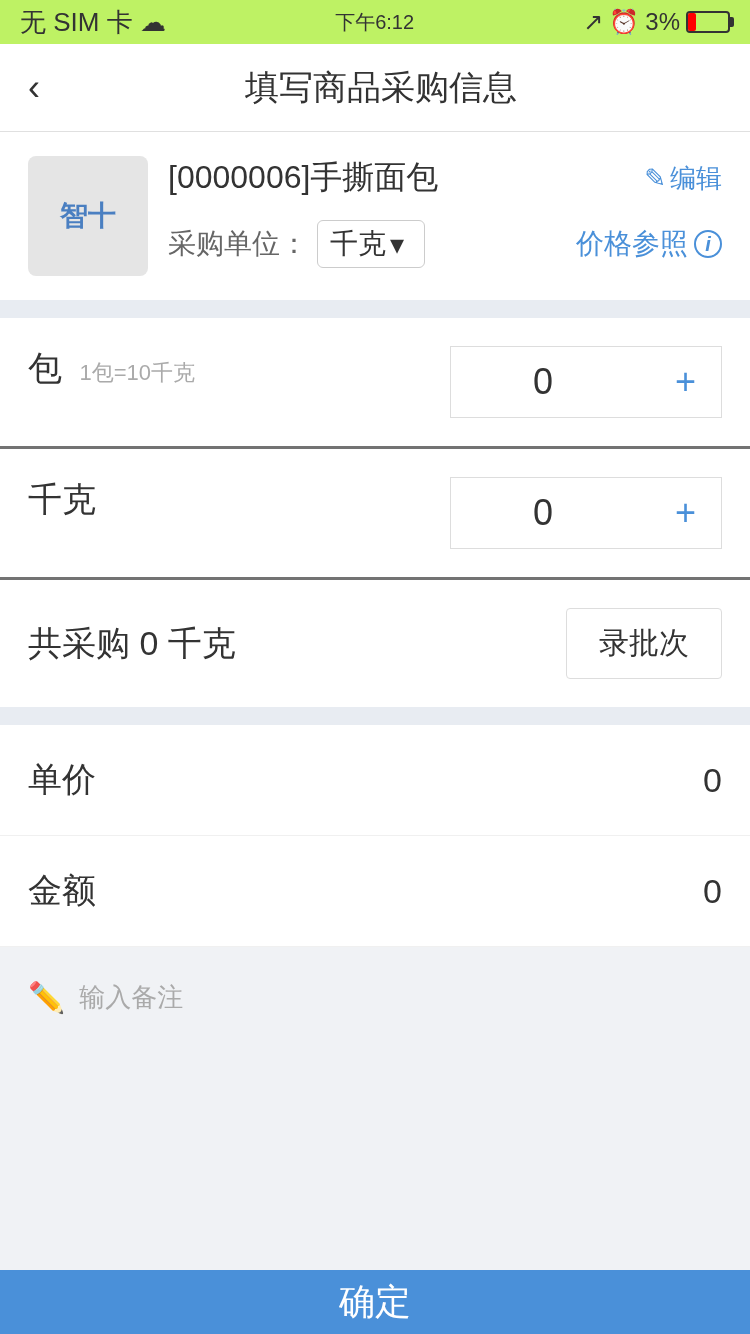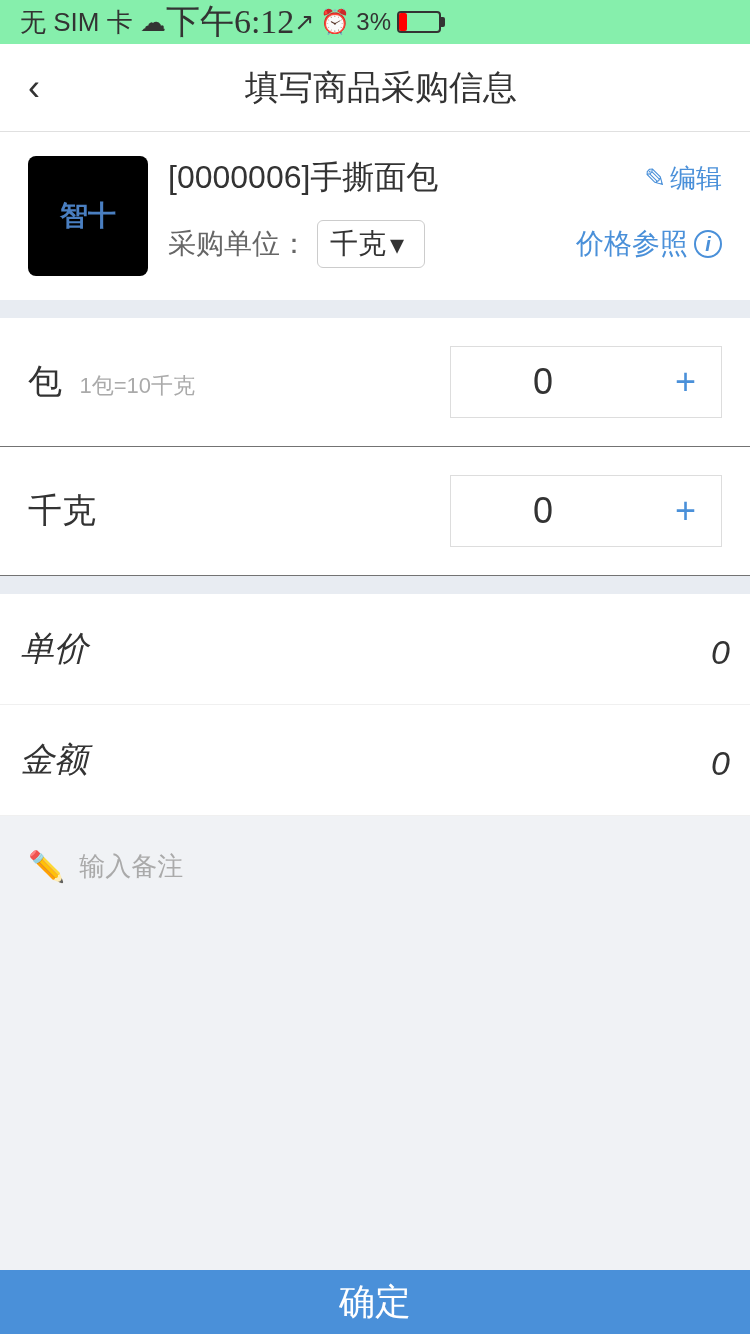--- a/index.html
+++ b/index.html
@@ -10,30 +10,30 @@
       font-family: -apple-system, "PingFang SC", "Helvetica Neue", sans-serif;
       background: #f0f2f5;
       font-size: 32px;
       color: #333;
     }
 
     
     .status-bar {
       width: 750px;
       height: 44px;
-      background: #86efac;
-      display: flex;
-      align-items: center;
-      justify-content: flex-start;
+      background: #bef264;
+      display: flex;
+      align-items: center;
+      justify-content: space-between;
       padding: 4px 20px;
       font-size: 26px;
       color: #333;
     }
     .status-left { display: flex; align-items: center; gap: 8px; }
-    .status-center { font-weight: 500; font-size: 34px; font-family: Liberation Serif, serif; }
+    .status-center { font-weight: 500; font-size: 20px; }
     .status-right { display: flex; align-items: center; gap: 6px; font-size: 24px; }
     .battery-icon {
       width: 44px; height: 22px; border: 2px solid #333; border-radius: 4px; position: relative; display: flex; align-items: center;
     }
     .battery-icon::after {
       content: ''; position: absolute; right: -6px; top: 50%; transform: translateY(-50%);
       width: 4px; height: 10px; background: #333; border-radius: 0 2px 2px 0;
     }
     .battery-fill {
       width: 20%; height: 100%; background: red; border-radius: 2px;
@@ -74,21 +74,21 @@
       background: #fff;
       padding: 24px 28px;
       display: flex;
       align-items: flex-start;
       gap: 20px;
       margin-top: 0;
     }
     .product-image {
       width: 120px;
       height: 120px;
-      background: #000000;
+      background: #e5e5e5;
       border-radius: 8px;
       display: flex;
       align-items: center;
       justify-content: center;
       flex-shrink: 0;
     }
     .product-image-text {
       font-size: 28px;
       color: #4a7fc1;
       font-weight: bold;
@@ -149,23 +149,23 @@
       height: 18px;
       background: #e8ecf2;
     }
 
     
     .input-section {
       background: #fff;
     }
     .input-row {
       display: flex;
-      align-items: center;
+      align-items: flex-start;
       padding: 28px 28px;
-      border-bottom: 1px solid #737373;
+      border-bottom: 3px solid #737373;
     }
     .input-row-label {
       flex: 1;
       font-size: 34px;
       color: #333;
     }
     .input-row-sublabel {
       font-size: 22px;
       color: #aaa;
       margin-left: 8px;
@@ -223,25 +223,24 @@
       cursor: pointer;
     }
 
     
     .price-section {
       background: #fff;
       margin-top: 0;
     }
     .price-row {
       display: flex;
-      align-items: flex-end;
+      align-items: center;
       justify-content: space-between;
-      padding: 32px 20px;
+      padding: 32px 28px;
       border-bottom: 1px solid #f0f0f0;
-      font-style: italic;
     }
     .price-row-label {
       font-size: 34px;
       color: #333;
     }
     .price-row-value {
       font-size: 34px;
       color: #333;
     }
 
@@ -363,20 +362,24 @@
 
     <div class="input-row">
       <span class="input-row-label">千克</span>
       <div class="input-field-wrap">
         <input class="num-input" type="number" value="0" style="">
         <div class="plus-btn">+</div>
       </div>
     </div>
   </div>
 
+  <div class="summary-row">
+    <span class="summary-text">共采购 0 千克</span>
+    <button class="record-btn">录批次</button>
+  </div>
 
   <div class="divider"></div>
 
   <div class="price-section">
     <div class="price-row">
       <span class="price-row-label">单价</span>
       <span class="price-row-value">0</span>
     </div>
     <div class="price-row">
       <span class="price-row-label">金额</span>

